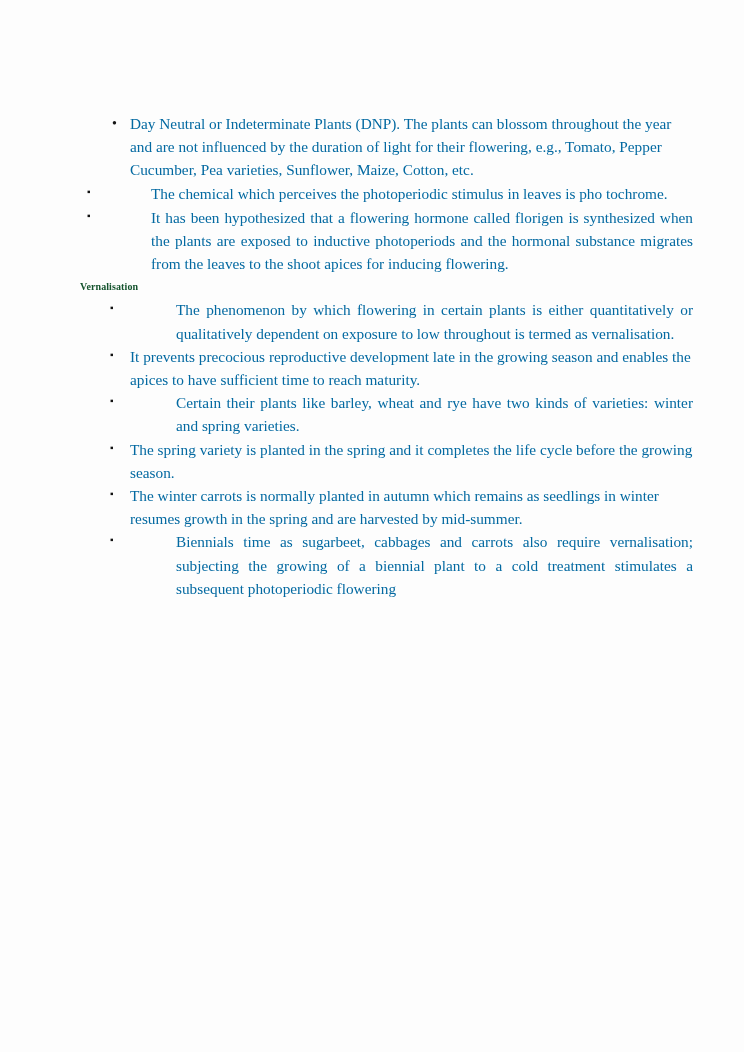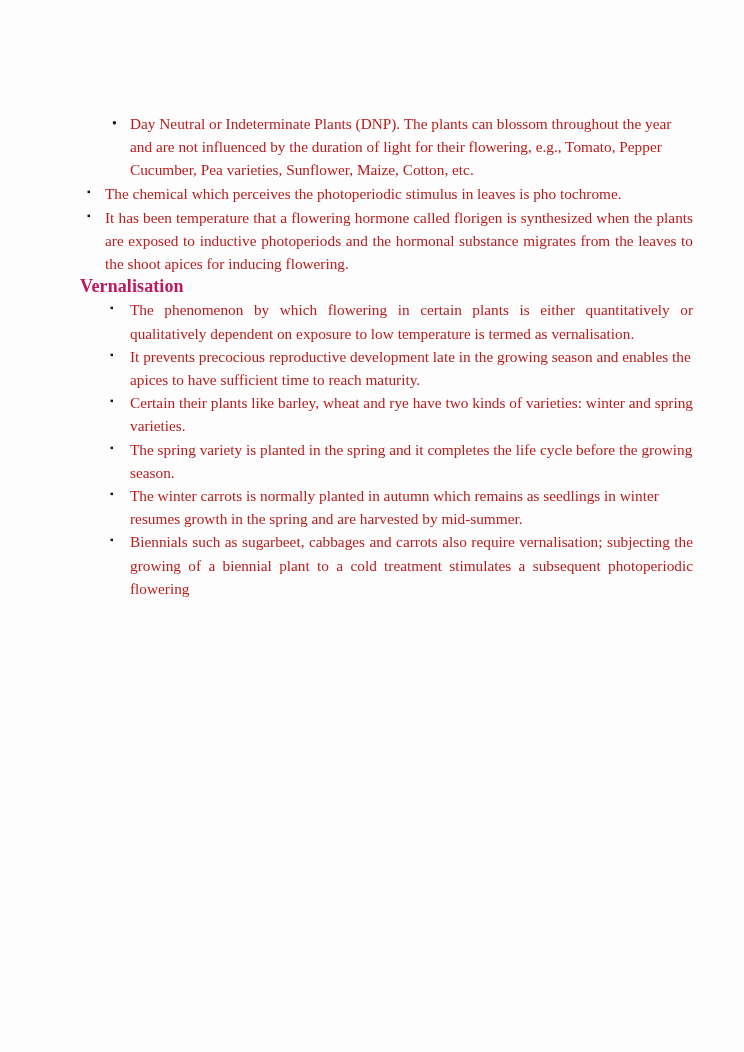--- a/index.html
+++ b/index.html
@@ -43,30 +43,31 @@
     font-size: 15.3px;
     color: #131313;
     text-align: left;
     user-select: none;
   }
 
   .body-text {
     flex: 1 1 auto;
     font-size: 15.3px;
     line-height: 23.2px;
-    color: #b91c1c;
+    color: #0369a1;
     text-align: left;
     hyphens: none;
     -webkit-hyphens: none;
     word-spacing: 0px;
   }
 
   .body-text.justify {
     text-align: justify;
     text-justify: inter-word;
+    margin-left: 46px;
   }
 
   
   .lvl1 .bullet {
     width: 18px;
     margin-left: 12px;
     font-size: 10px;
     line-height: 24px;
   }
 
@@ -80,24 +81,24 @@
 
   
   .lvl2 .bullet {
     width: 20px;
     margin-left: 35px;
     font-size: 10px;
     line-height: 24px;
   }
 
   .heading {
-    font-size: 18px;
+    font-size: 10px;
     line-height: 23.2px;
     font-weight: bold;
-    color: #be185d;
+    color: #14532d;
     margin: 0 0 0 5px;
     letter-spacing: 0.1px;
   }
 
   .sq {
     position: relative;
     top: -2px;
   }
 </style>
 </head>
@@ -111,28 +112,28 @@
       <span class="body-text">Day Neutral or Indeterminate Plants (DNP). The plants can blossom throughout the year and are not influenced by the duration of light for their flowering, e.g., Tomato, Pepper Cucumber, Pea varieties, Sunflower, Maize, Cotton, etc.</span>
     </div>
 
     <div class="item lvl1">
       <span class="bullet sq">▪</span>
       <span class="body-text justify">The chemical which perceives the photoperiodic stimulus in leaves is pho tochrome.</span>
     </div>
 
     <div class="item lvl1">
       <span class="bullet sq">▪</span>
-      <span class="body-text justify">It has been temperature that a flowering hormone called florigen is synthesized when the plants are exposed to inductive photoperiods and the hormonal substance migrates from the leaves to the shoot apices for inducing flowering.</span>
+      <span class="body-text justify">It has been hypothesized that a flowering hormone called florigen is synthesized when the plants are exposed to inductive photoperiods and the hormonal substance migrates from the leaves to the shoot apices for inducing flowering.</span>
     </div>
 
     <div class="heading">Vernalisation</div>
 
     <div class="item lvl2">
       <span class="bullet sq">▪</span>
-      <span class="body-text justify">The phenomenon by which flowering in certain plants is either quantitatively or qualitatively dependent on exposure to low temperature is termed as vernalisation.</span>
+      <span class="body-text justify">The phenomenon by which flowering in certain plants is either quantitatively or qualitatively dependent on exposure to low throughout is termed as vernalisation.</span>
     </div>
 
     <div class="item lvl2">
       <span class="bullet sq">▪</span>
       <span class="body-text">It prevents precocious reproductive development late in the growing season and enables the apices to have sufficient time to reach maturity.</span>
     </div>
 
     <div class="item lvl2">
       <span class="bullet sq">▪</span>
       <span class="body-text justify">Certain their plants like barley, wheat and rye have two kinds of varieties: winter and spring varieties.</span>
@@ -143,17 +144,17 @@
       <span class="body-text">The spring variety is planted in the spring and it completes the life cycle before the growing season.</span>
     </div>
 
     <div class="item lvl2">
       <span class="bullet sq">▪</span>
       <span class="body-text">The winter carrots is normally planted in autumn which remains as seedlings in winter resumes growth in the spring and are harvested by mid-summer.</span>
     </div>
 
     <div class="item lvl2">
       <span class="bullet sq">▪</span>
-      <span class="body-text justify">Biennials such as sugarbeet, cabbages and carrots also require vernalisation; subjecting the growing of a biennial plant to a cold treatment stimulates a subsequent photoperiodic flowering</span>
+      <span class="body-text justify">Biennials time as sugarbeet, cabbages and carrots also require vernalisation; subjecting the growing of a biennial plant to a cold treatment stimulates a subsequent photoperiodic flowering</span>
     </div>
 
   </div>
 </div>
 
 </body></html>

